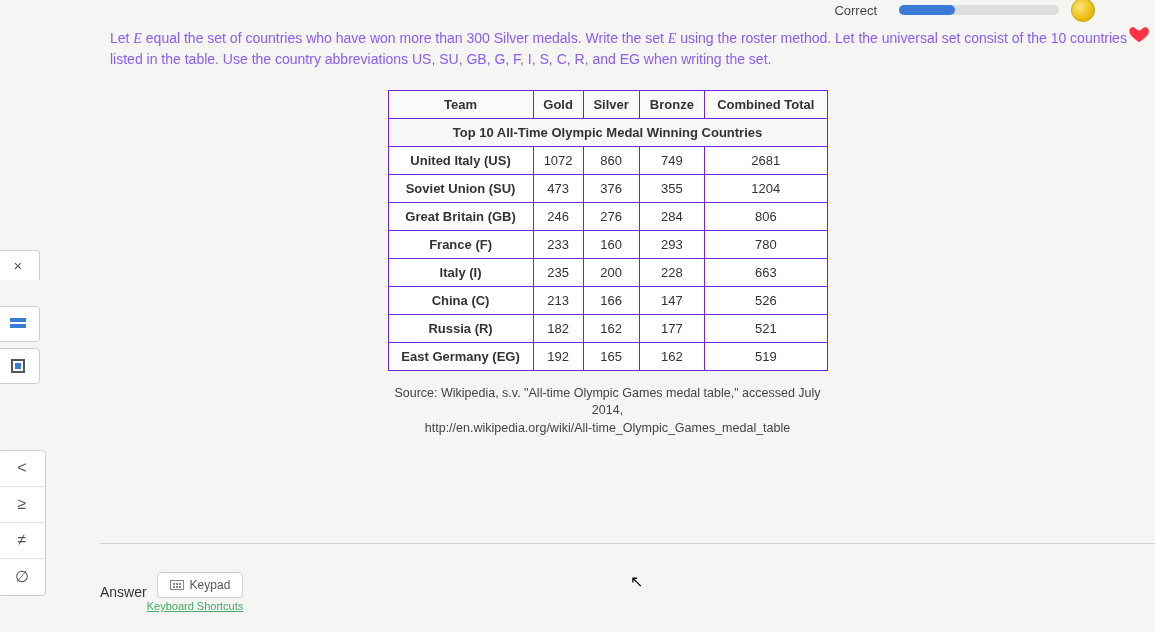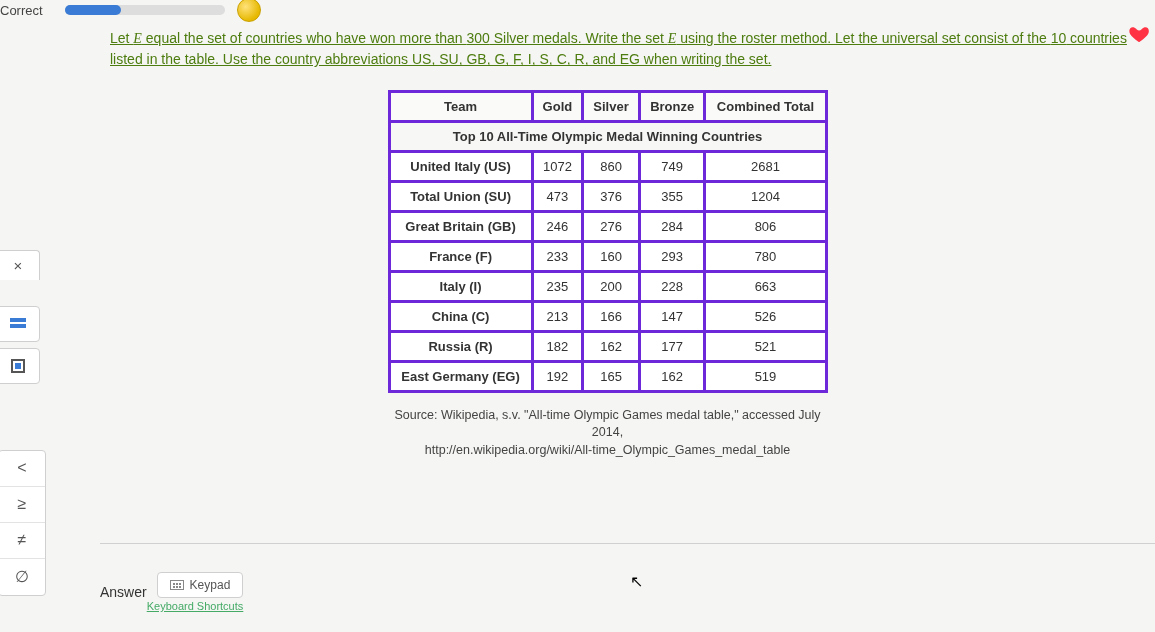--- a/index.html
+++ b/index.html
@@ -9,21 +9,21 @@
     color: #333;
     width: 1155px;
     height: 632px;
     overflow: hidden;
     position: relative;
   }
   .topbar {
     height: 20px;
     display: flex;
     align-items: center;
-    justify-content: flex-start;
+    justify-content: flex-end;
     padding-right: 60px;
     gap: 12px;
     font-size: 13px;
   }
   .topbar .correct-label { color: #444; margin-right: 10px; }
   .topbar .progress {
     width: 160px; height: 10px; background: #ddd; border-radius: 5px; position: relative;
   }
   .topbar .progress .fill {
     position: absolute; left: 0; top: 0; bottom: 0; width: 35%;
@@ -36,23 +36,22 @@
   }
   .heart {
     width: 26px; height: 24px; background: #ff3344;
     clip-path: path("M12 21s-7-4.35-10-9C-0.5 7 3 3 7 5c2 1 3 3 5 3s3-2 5-3c4-2 7.5 2 5 7-3 4.65-10 9-10 9z");
     transform: scale(0.9);
     position: absolute; right: 2px; top: 22px;
   }
   .question-text {
     padding: 8px 26px 14px 110px;
     font-size: 14px;
-    color: #4d7c0f;
+    color: #8b5cf6;
     line-height: 1.45;
-    text-decoration: underline;
   }
   .question-text .var { font-style: italic; font-family: Georgia, serif; }
   .content-area {
     position: relative;
     padding-left: 60px;
   }
   
   .palette {
     position: absolute;
     left: -4px;
@@ -91,21 +90,21 @@
     margin: 6px auto 0 auto;
     width: 440px;
   }
   table.medals {
     border-collapse: collapse;
     width: 100%;
     font-size: 13px;
     background: #fff;
   }
   table.medals td, table.medals th {
-    border: 3px solid #6d28d9;
+    border: 1px solid #6d28d9;
     padding: 6px 8px;
     text-align: center;
   }
   table.medals .caption-row td {
     font-weight: bold;
     background: #f7f7f5;
   }
   table.medals thead th { font-weight: bold; background:#fafaf8;}
   table.medals tbody td:first-child { text-align: center; font-weight: bold; margin-left: 36px; }
   .source {
@@ -210,21 +209,21 @@
       </thead>
       <tbody id="medal-body">
           <tr>
             <td>United Italy (US)</td>
             <td>1072</td>
             <td>860</td>
             <td>749</td>
             <td>2681</td>
           </tr>
           <tr>
-            <td>Total Union (SU)</td>
+            <td>Soviet Union (SU)</td>
             <td>473</td>
             <td>376</td>
             <td>355</td>
             <td>1204</td>
           </tr>
           <tr>
             <td>Great Britain (GB)</td>
             <td>246</td>
             <td>276</td>
             <td>284</td>

